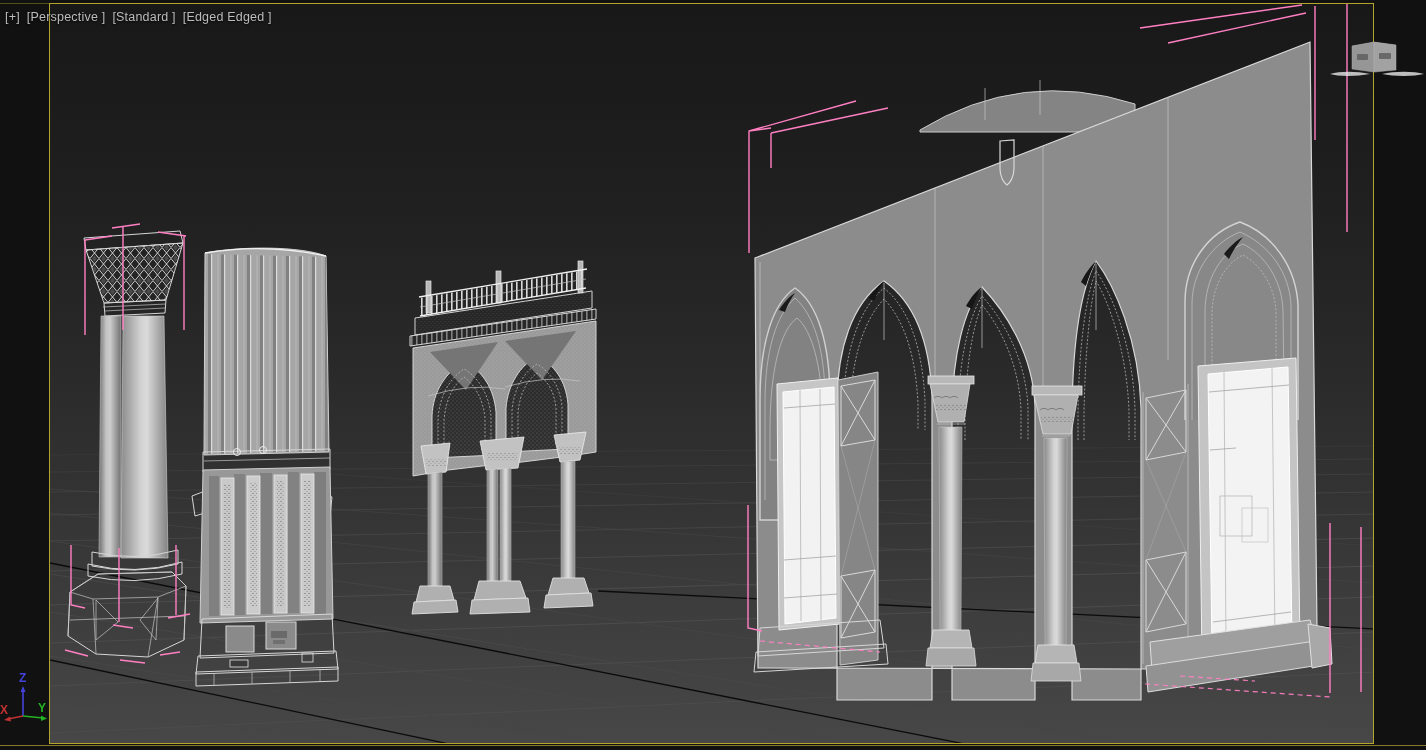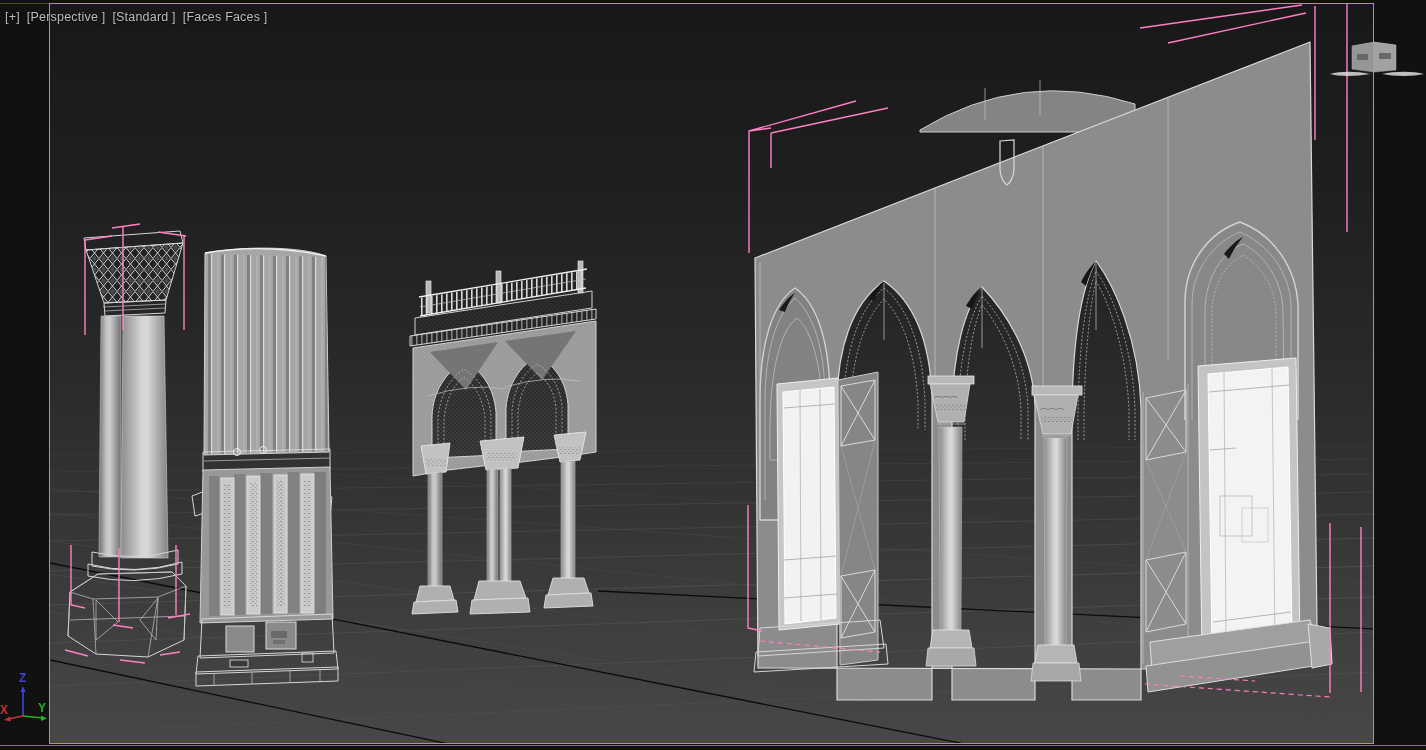--- a/index.html
+++ b/index.html
@@ -333,21 +333,21 @@
     </svg>
   </div>
 
   <div class="bottom-line"></div>
   <div class="top-line-left"></div>
 
   <div class="vp-label">
     <span>[+]</span>
     <span>[Perspective ]</span>
     <span>[Standard ]</span>
-    <span>[Faces Faces ]</span>
+    <span>[Edged Edged ]</span>
   </div>
 
   <svg class="gizmo" width="54" height="60" viewBox="0 0 54 60">
     <line x1="23" y1="52" x2="23" y2="26" stroke="#4343dc" stroke-width="1.6"></line>
     <path d="M23,22 L20.5,28 L25.5,28 Z" fill="#4343dc"></path>
     <line x1="23" y1="52" x2="8" y2="55" stroke="#c03232" stroke-width="1.6"></line>
     <path d="M4,56 L10,52.5 L11,57.5 Z" fill="#c03232"></path>
     <line x1="23" y1="52" x2="43" y2="54" stroke="#23b223" stroke-width="1.6"></line>
     <path d="M47,54.5 L41,51.5 L41,57 Z" fill="#23b223"></path>
     <text x="19" y="18" font-size="12" font-family="Liberation Sans, sans-serif" font-weight="bold" fill="#4343dc">Z</text>

